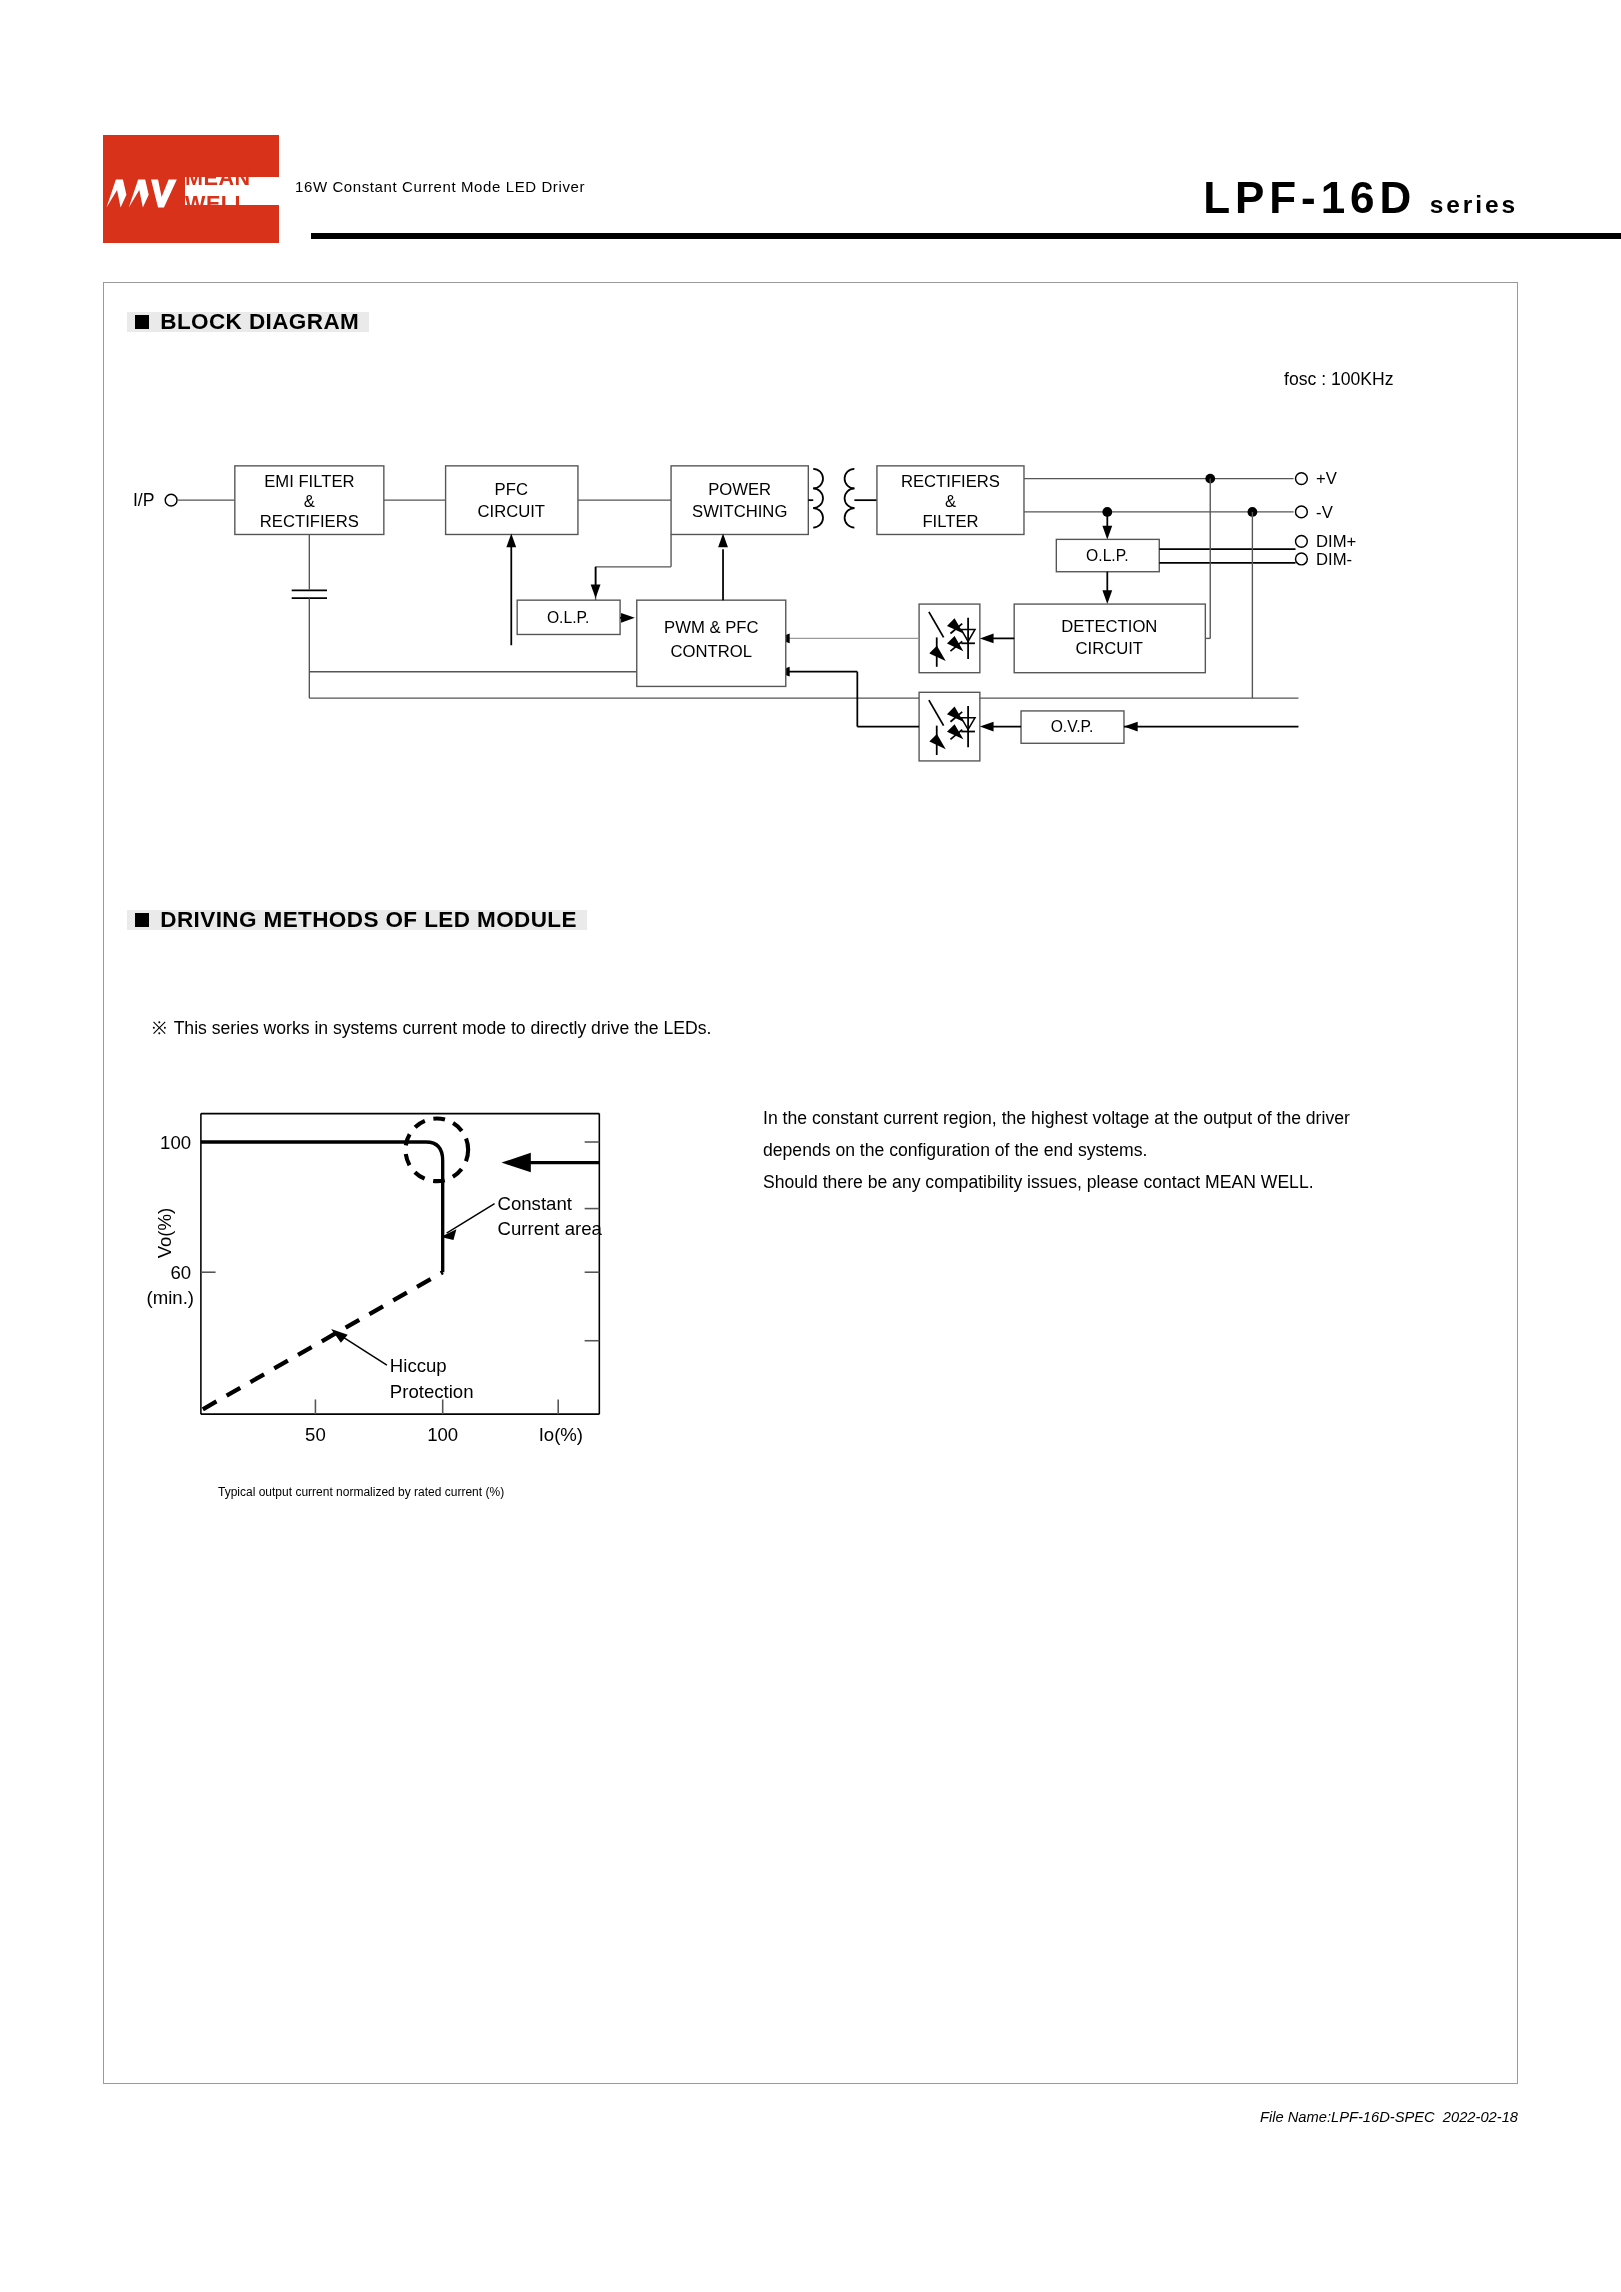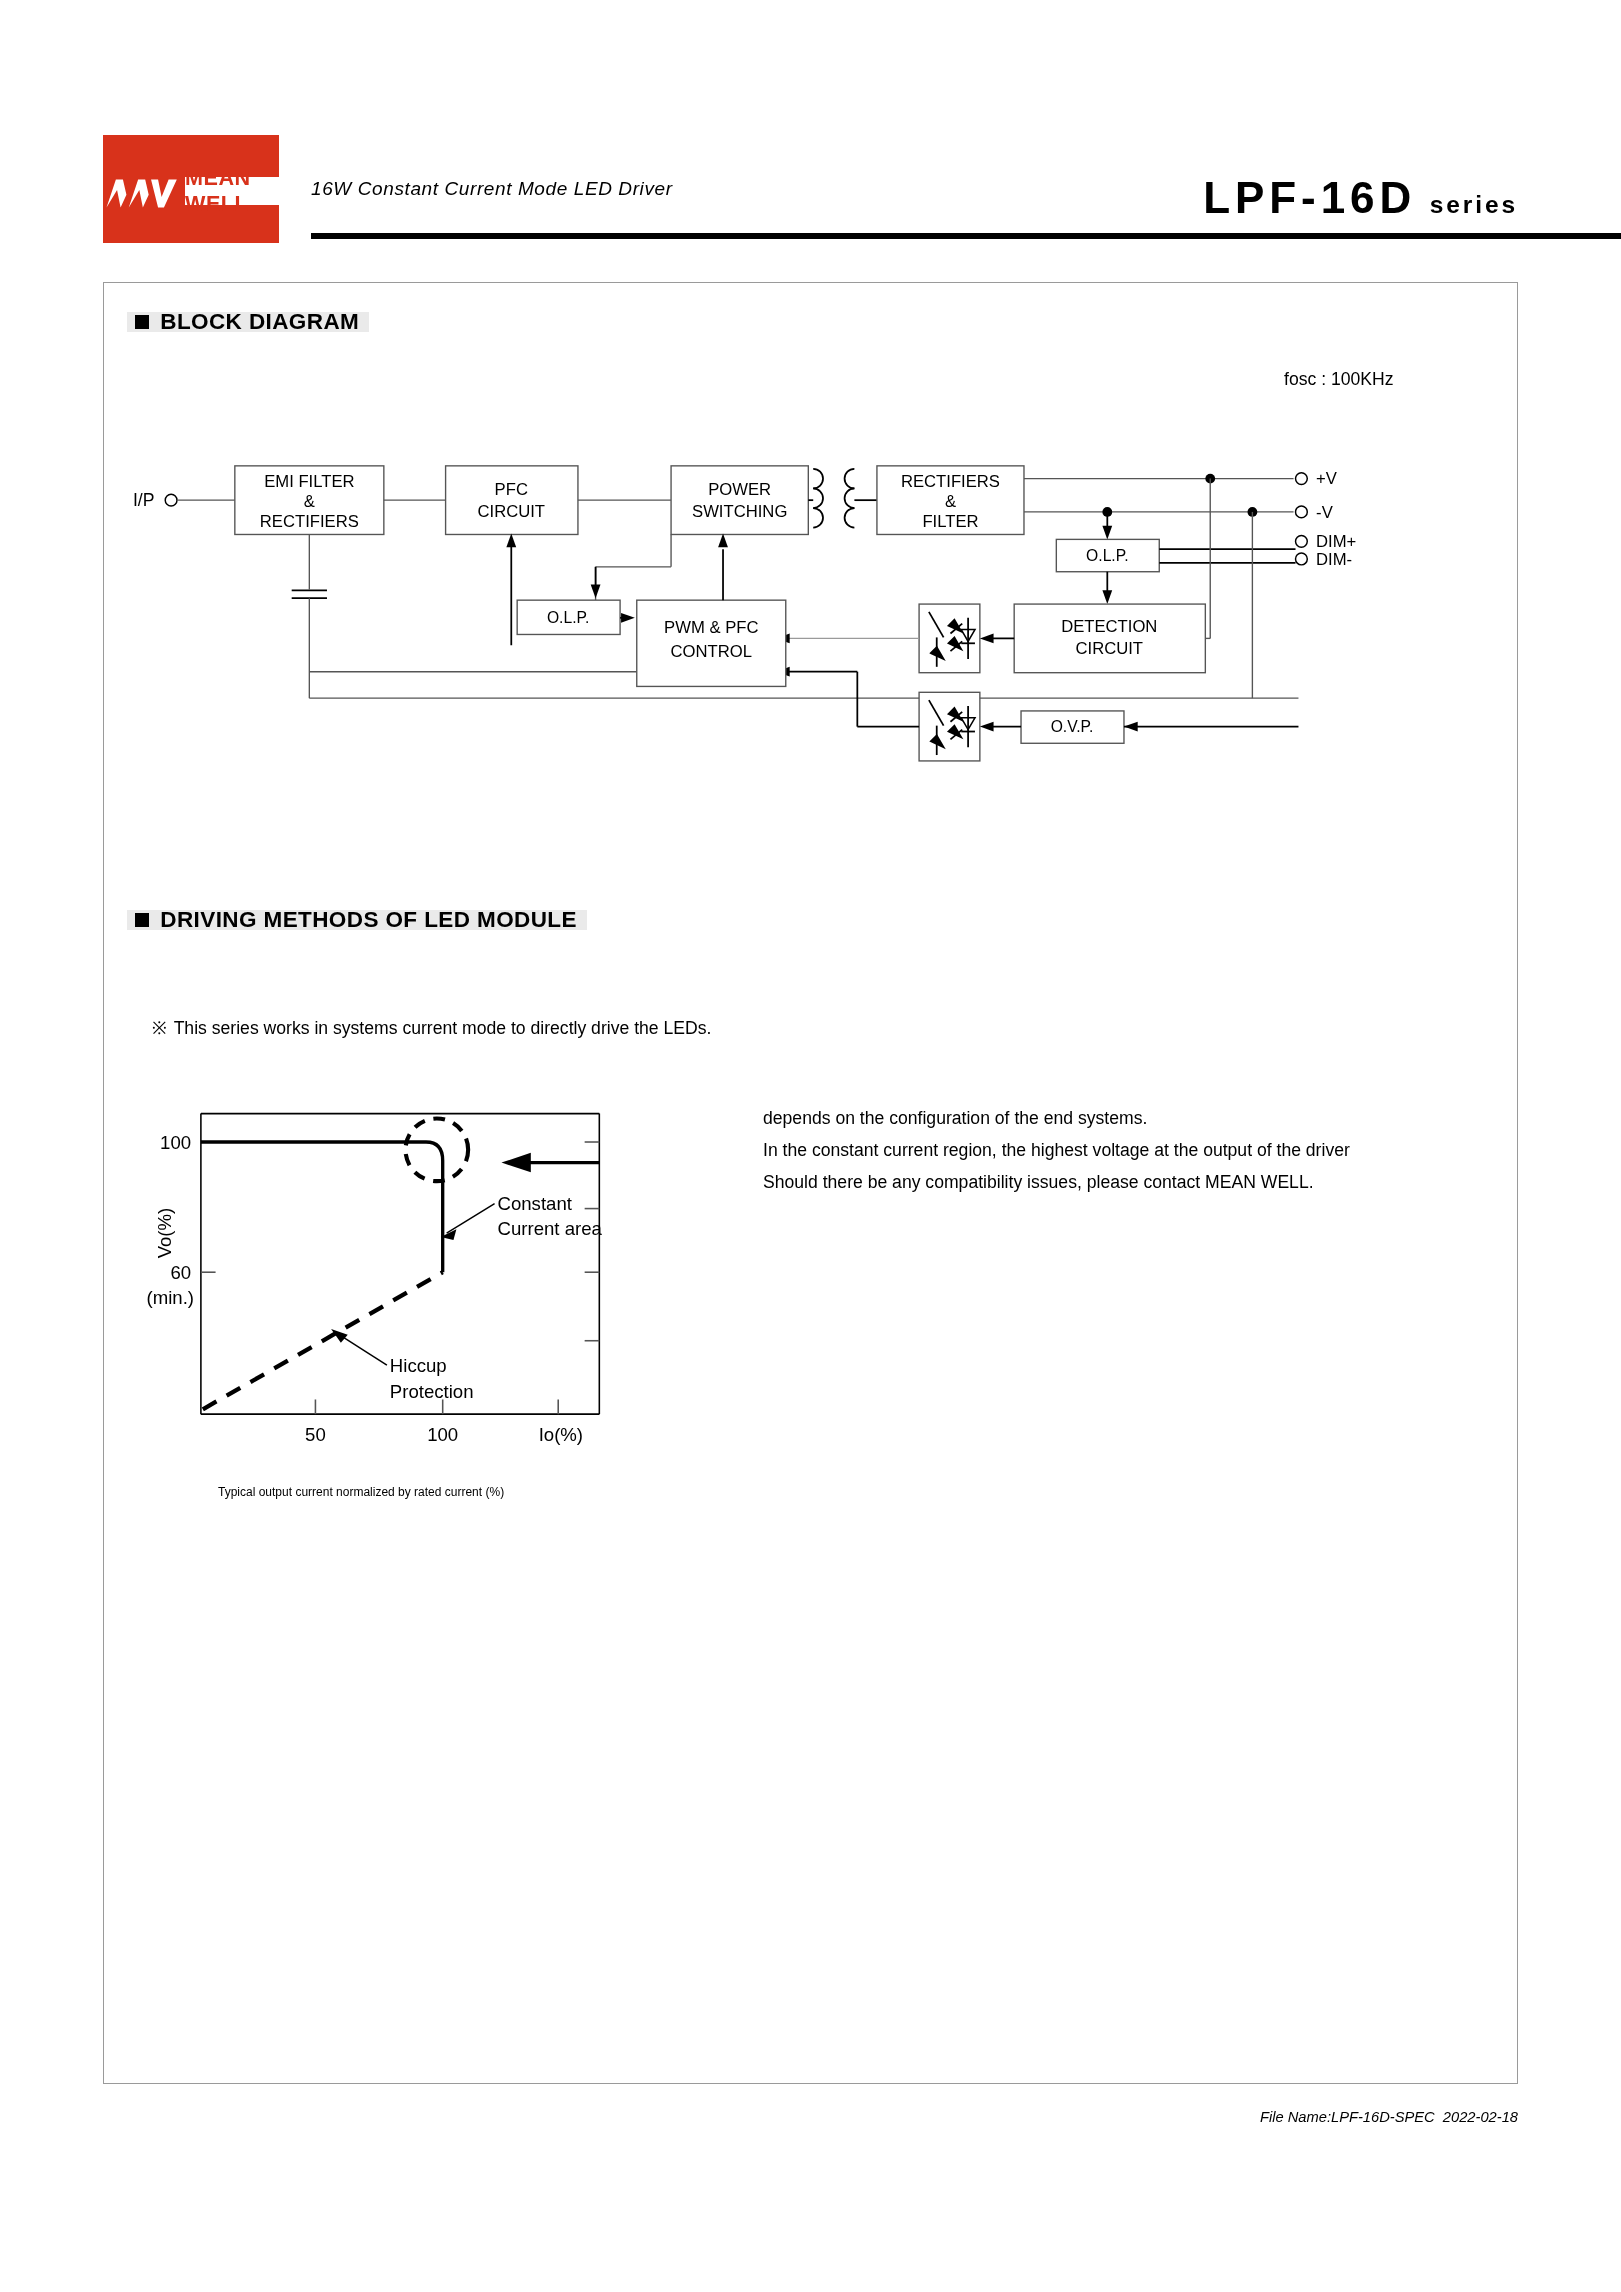--- a/index.html
+++ b/index.html
@@ -49,26 +49,25 @@
     font-size: 21.6px;
     font-weight: bold;
     letter-spacing: 0.5px;
     display: flex;
     align-items: center;
     justify-content: center;
     font-family: "Liberation Sans", sans-serif;
   }
   #header-subtitle {
     position: absolute;
-    left: 208px;
+    left: 192px;
     top: 43px;
-    font-size: 19px;
+    font-size: 15px;
     letter-spacing: 0.6px;
     white-space: nowrap;
-    font-style: italic;
   }
   #header-model {
     position: absolute;
     right: 0;
     top: 38px;
     text-align: right;
     white-space: nowrap;
   }
   #header-model .model {
     font-size: 44px;
@@ -436,21 +435,21 @@
 
   <line class="gr-lead" x1="245" y1="275" x2="195" y2="243"></line>
   <polygon points="188,238 205,244 198,252" fill="#000"></polygon>
   <text class="gr-text" x="248" y="282">Hiccup</text>
   <text class="gr-text" x="248" y="308">Protection</text>
 </svg>
 
 <div id="graph-caption">Typical output current normalized by rated current (%)</div>
 
 <div id="cc-explanation">
+  <div>In the constant current region, the highest voltage at the output of the driver</div>
   <div>depends on the configuration of the end systems.</div>
-  <div>In the constant current region, the highest voltage at the output of the driver</div>
   <div>Should there be any compatibility issues, please contact MEAN WELL.</div>
 </div>
 
 <div id="footer">
   <span>File Name:LPF-16D-SPEC</span>&nbsp;&nbsp;<span>2022-02-18</span>
 </div>
 
 
 </body></html>

